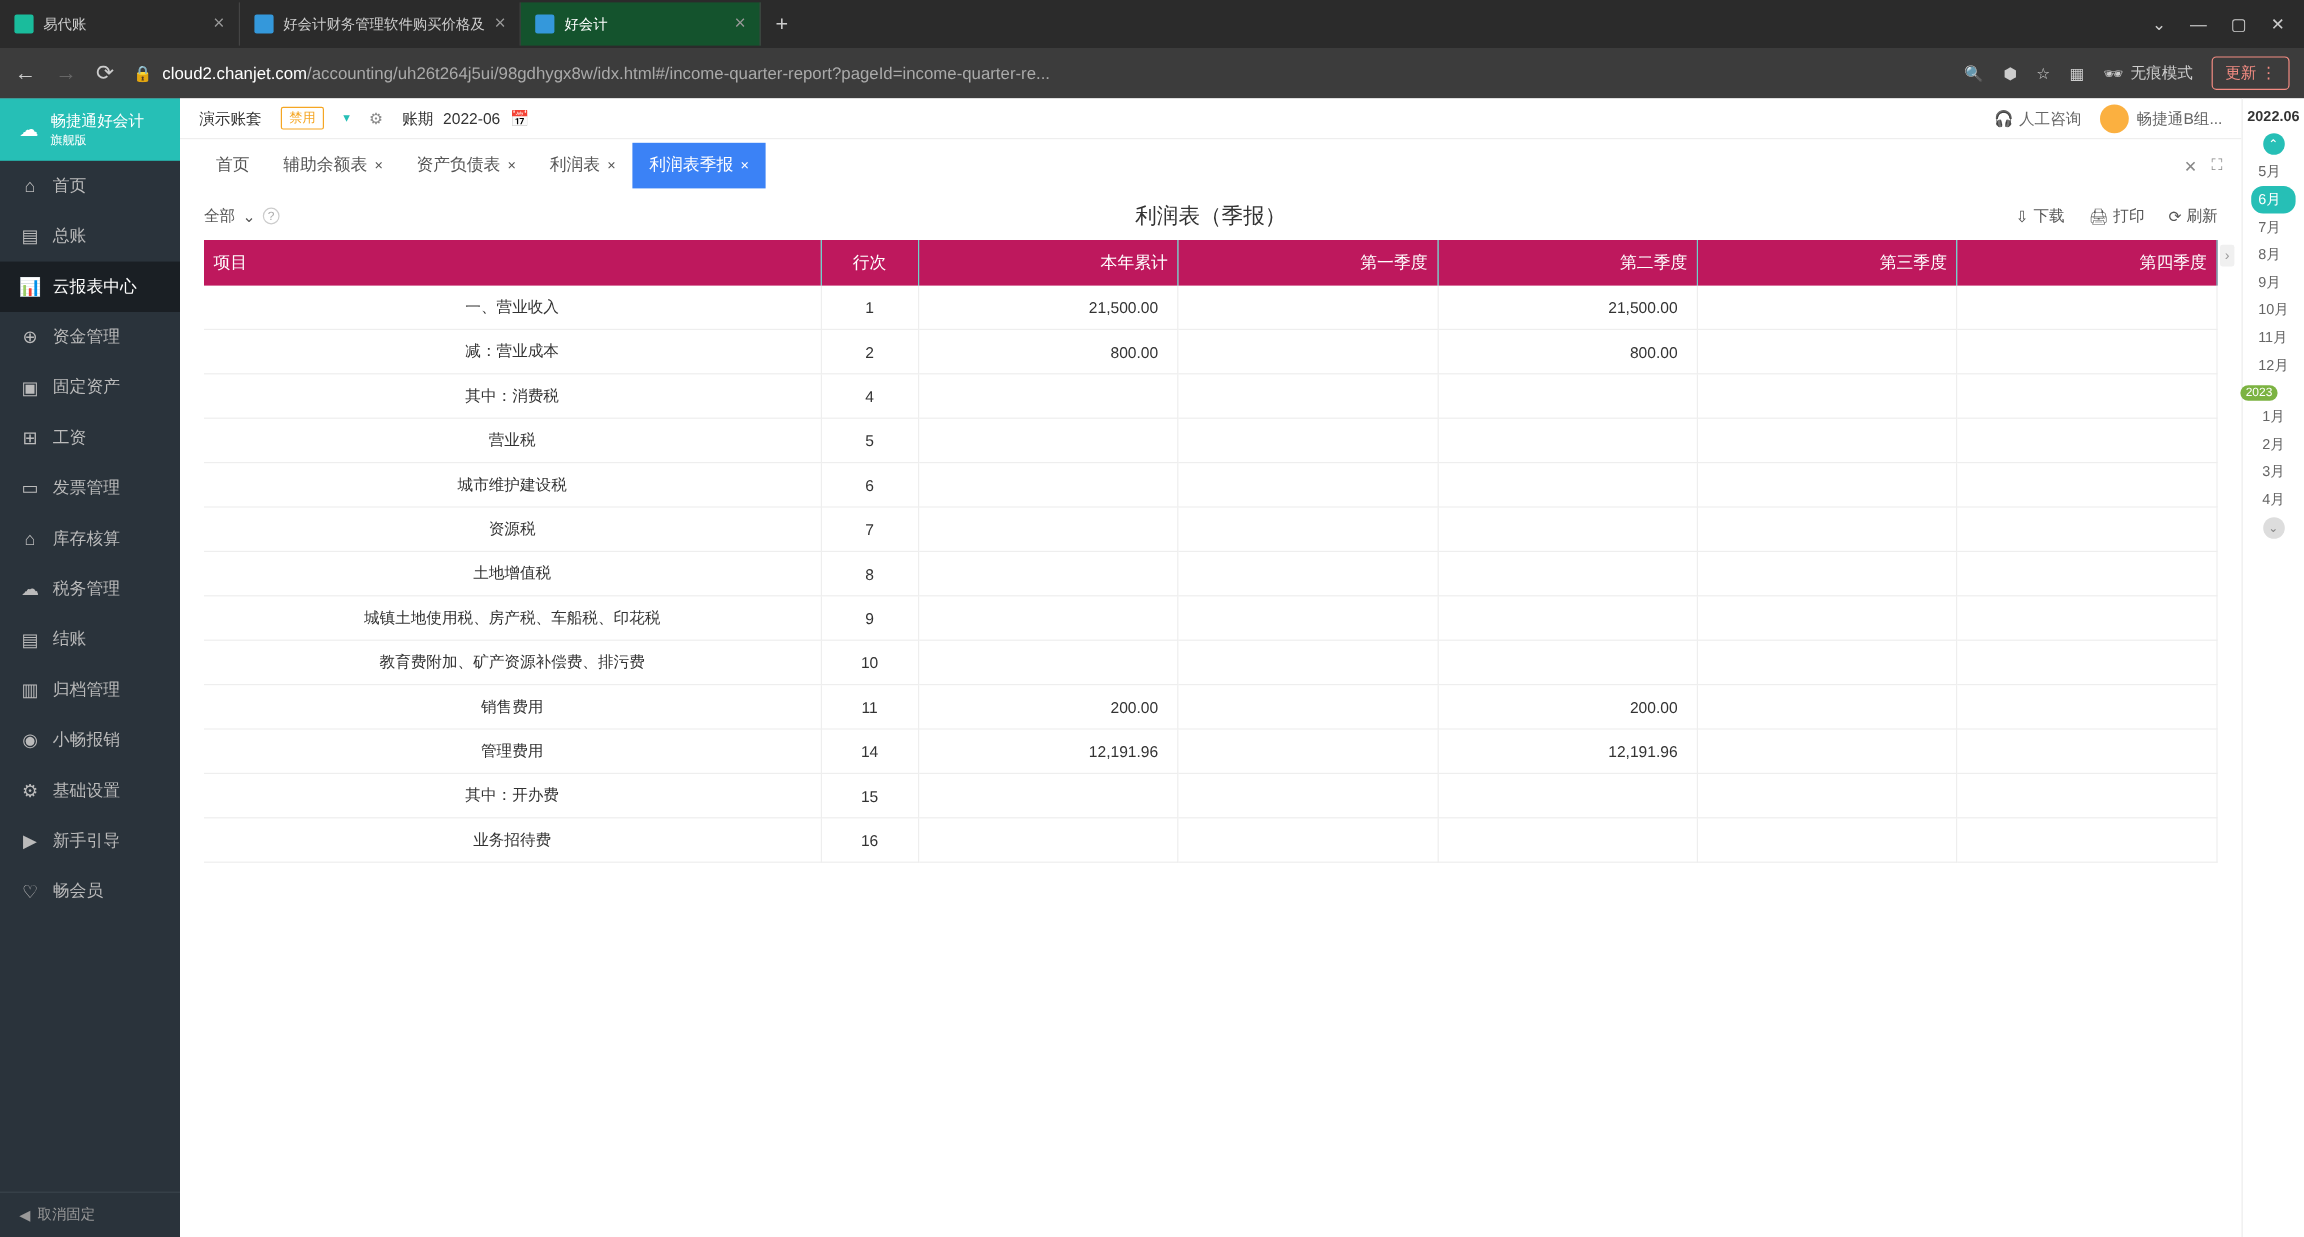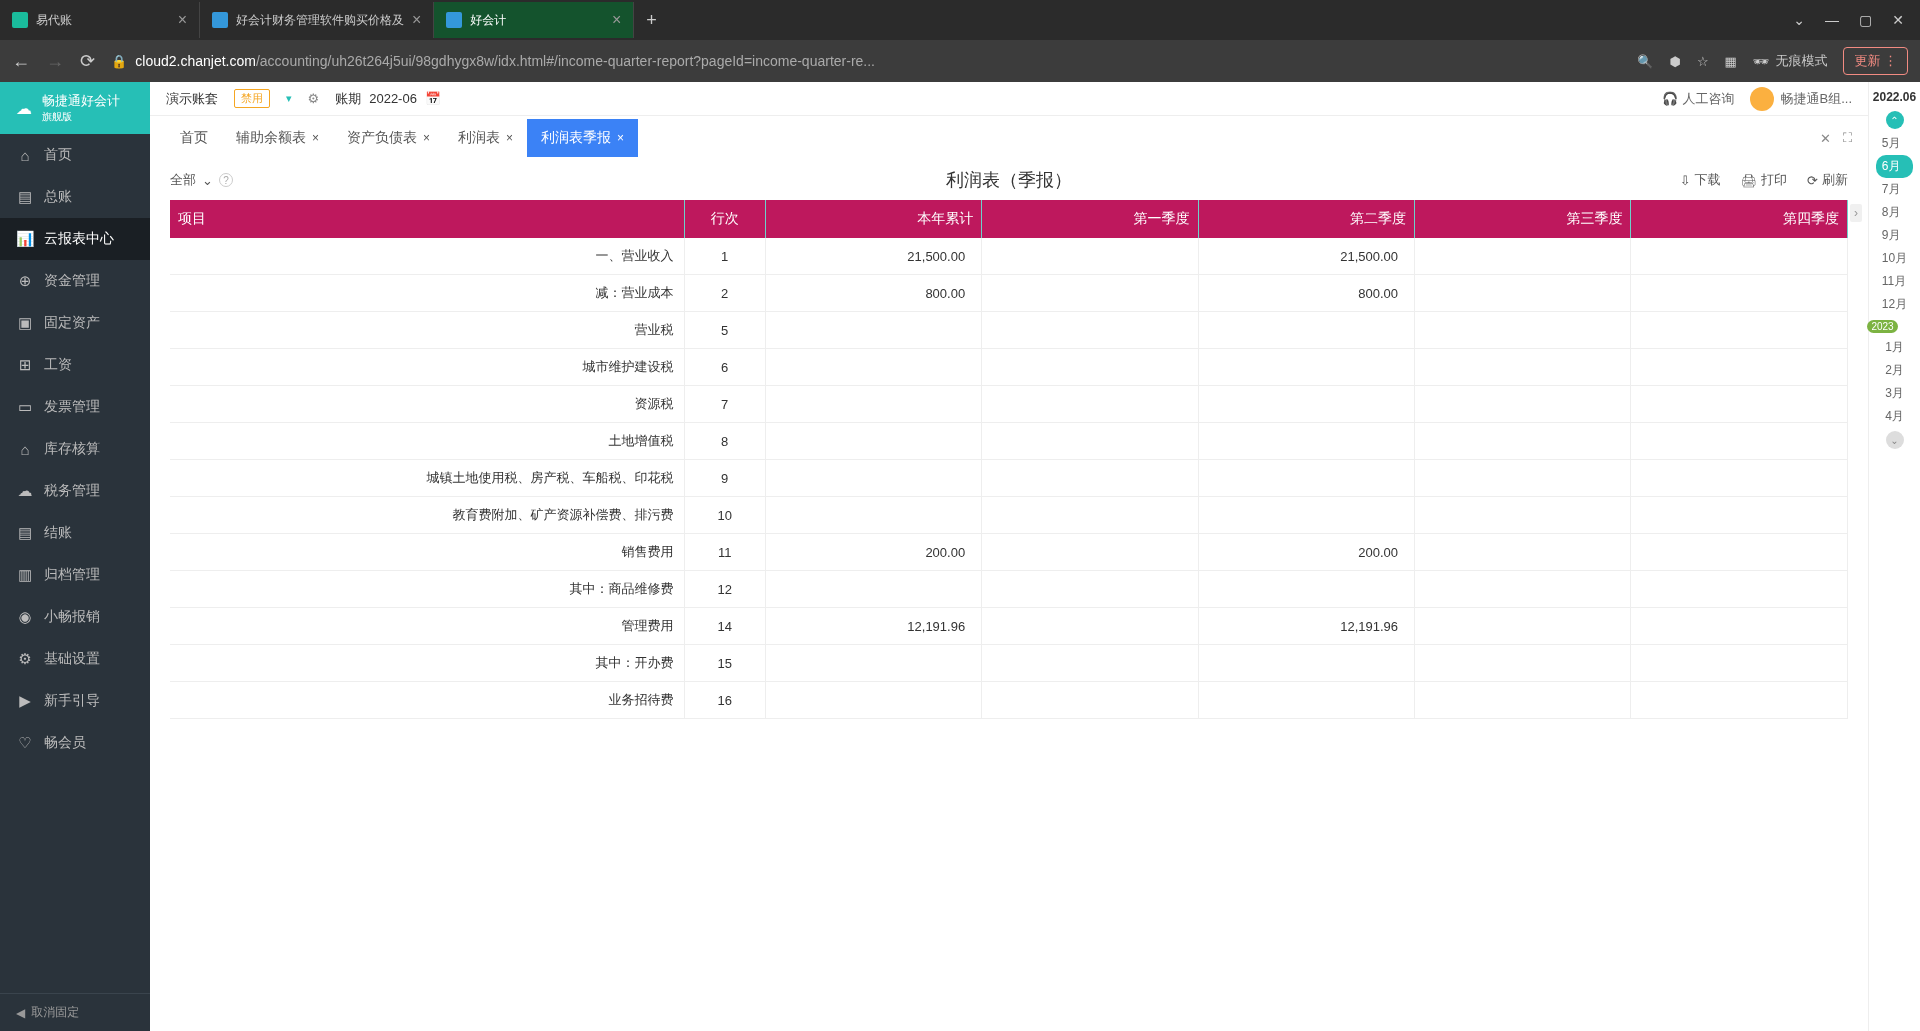--- a/index.html
+++ b/index.html
@@ -69,21 +69,21 @@
 .action-item { display: flex; align-items: center; gap: 4px; cursor: pointer; font-size: 13px; }
 
 
 .table-wrap { flex: 1; overflow: auto; padding: 0 20px 20px 20px; position: relative; }
 .data-table { width: 100%; border-collapse: collapse; table-layout: fixed; }
 .data-table th { background: #be185d; color: #fff; padding: 10px 8px; font-weight: normal; border-right: 1px solid #6dd1ca; font-size: 14px; }
 .data-table td { padding: 9px 10px; border-bottom: 1px solid #eee; border-right: 1px solid #eee; color: #333; font-size: 13px; }
 .col-item { width: 380px; text-align: left; }
 .col-row { width: 60px; text-align: center; }
 .col-num { width: 160px; text-align: right; }
-td.col-item { text-align: right; margin-top: 11px; }
+td.col-item { text-align: center; margin-top: 11px; }
 td.col-row { text-align: center; }
 td.col-num { text-align: right; padding-right: 16px; }
 .scroll-hint { position: absolute; right: 6px; top: 4px; color: #999; background: #f0f0f0; padding: 2px 4px; font-size: 12px; border-radius: 2px; }
 
 
 .right-rail { width: 52px; background: #fff; border-left: 1px solid #eee; display: flex; flex-direction: column; align-items: center; padding-top: 8px; gap: 3px; font-size: 12px; color: #666; }
 .rail-year { font-weight: bold; color: #333; margin-bottom: 4px; }
 .rail-scroll { background: #26bfb6; color: #fff; border-radius: 50%; width: 18px; height: 18px; display: flex; align-items: center; justify-content: center; font-size: 10px; cursor: pointer; }
 .rail-month { padding: 3px 6px; cursor: pointer; }
 .rail-month.active { background: #26bfb6; color: #fff; border-radius: 10px; }
@@ -322,20 +322,29 @@
             <tr>
               <td class="col-item">减：营业成本</td>
               <td class="col-row">2</td>
               <td class="col-num">800.00</td>
               <td class="col-num"></td>
               <td class="col-num">800.00</td>
               <td class="col-num"></td>
               <td class="col-num"></td>
             </tr>
             <tr>
+              <td class="col-item">其中：消费税</td>
+              <td class="col-row">4</td>
+              <td class="col-num"></td>
+              <td class="col-num"></td>
+              <td class="col-num"></td>
+              <td class="col-num"></td>
+              <td class="col-num"></td>
+            </tr>
+            <tr>
               <td class="col-item">营业税</td>
               <td class="col-row">5</td>
               <td class="col-num"></td>
               <td class="col-num"></td>
               <td class="col-num"></td>
               <td class="col-num"></td>
               <td class="col-num"></td>
             </tr>
             <tr>
               <td class="col-item">城市维护建设税</td>
@@ -381,29 +390,20 @@
               <td class="col-num"></td>
               <td class="col-num"></td>
               <td class="col-num"></td>
             </tr>
             <tr>
               <td class="col-item">销售费用</td>
               <td class="col-row">11</td>
               <td class="col-num">200.00</td>
               <td class="col-num"></td>
               <td class="col-num">200.00</td>
-              <td class="col-num"></td>
-              <td class="col-num"></td>
-            </tr>
-            <tr>
-              <td class="col-item">其中：商品维修费</td>
-              <td class="col-row">12</td>
-              <td class="col-num"></td>
-              <td class="col-num"></td>
-              <td class="col-num"></td>
               <td class="col-num"></td>
               <td class="col-num"></td>
             </tr>
             <tr>
               <td class="col-item">管理费用</td>
               <td class="col-row">14</td>
               <td class="col-num">12,191.96</td>
               <td class="col-num"></td>
               <td class="col-num">12,191.96</td>
               <td class="col-num"></td>

